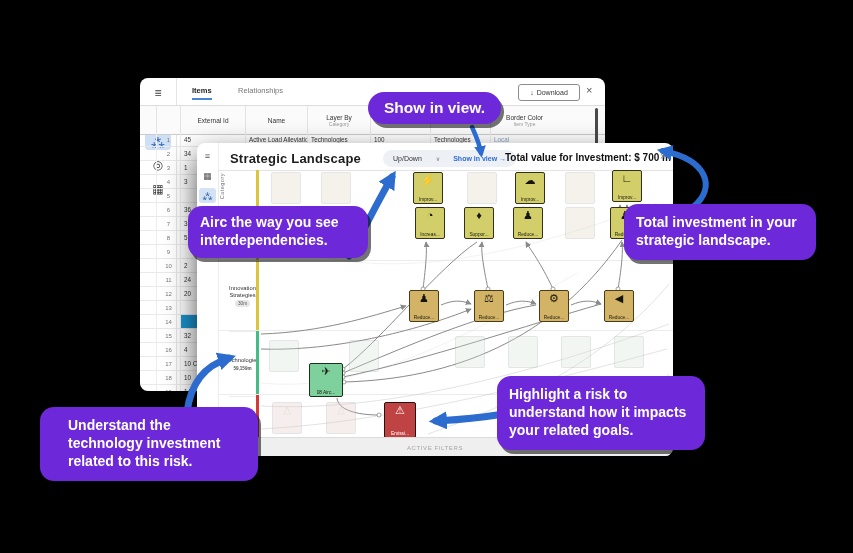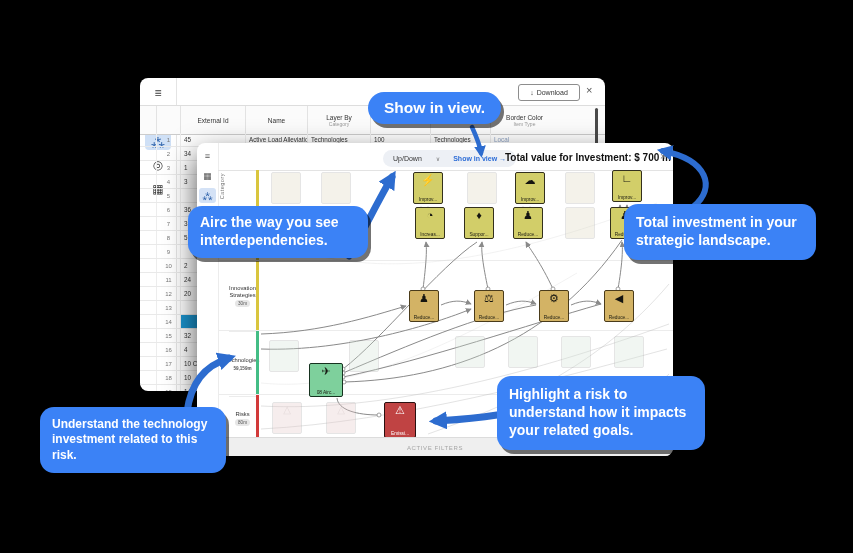--- a/index.html
+++ b/index.html
@@ -91,41 +91,45 @@
   .node.ghost.g-tech{background:#d3e3d6;}
   .node.ghost.g-risk{background:#e3c6c6;}
   .node.ghost .ic{color:rgba(120,80,80,.55);font-size:10px;}
 
   #ls-footer{left:0;top:294px;width:476px;height:19px;background:#efefef;border-top:1px solid #dcdcdc;
     display:flex;align-items:center;justify-content:center;}
   #ls-footer-label{font-size:6px;color:#a6a6a6;letter-spacing:.6px;}
   #ls-footer-chev{position:absolute;right:16px;font-size:7px;color:#8a8a8a;}
 
   
-  .callout{position:absolute;z-index:30;background:#3b82f6;color:#fff;font-weight:bold;
+  .callout{position:absolute;z-index:30;background:#6d28d9;color:#fff;font-weight:bold;
     border-radius:14px;line-height:1.28;box-shadow:3px 4px 0 rgba(0,0,0,.55);}
   #c-show{left:368px;top:92px;padding:6px 16px;font-size:15.5px;border-radius:17px;}
   #c-adapt{left:188px;top:206px;width:156px;padding:8px 12px;font-size:14px;}
   #c-total{left:624px;top:204px;width:168px;padding:10px 12px;font-size:14px;}
   #c-highlight{left:497px;top:376px;width:184px;padding:10px 12px;font-size:14px;}
-  #c-understand{left:40px;top:407px;width:162px;padding:10px 12px;font-size:12px;}
+  #c-understand{left:40px;top:407px;width:162px;padding:10px 28px;font-size:14px;}
 
   #arrow-layer{left:0;top:0;width:853px;height:553px;z-index:25;pointer-events:none;}
   .bluearrow{fill:none;stroke:#2d6ccf;stroke-linecap:round;}
 </style>
 </head>
 <body>
 
 <div class="abs" id="table-window">
   <div class="abs" id="tw-sidebar">
       <div class="sb-icon">≡</div>
       <div class="sb-icon">▦</div>
       <div class="sb-icon active">⁂</div>
       <div class="sb-icon">◎</div>
       <div class="sb-icon">▦</div>
+    </div>
+  <div class="abs" id="tw-tabs">
+      <div class="tab on" style="left: 16px;">Items</div>
+      <div class="tab" style="left: 62px;">Relationships</div>
     </div>
   <div class="abs" id="download-btn">
     <span>↓</span>
     <span>Download</span>
   </div>
   <div class="abs" id="tw-close">×</div>
   <div class="abs" id="tw-thead">
       <div class="th c0" style="padding: 0px;">
         <div class="t1"></div>
         <div class="t2"></div>
@@ -331,20 +335,21 @@
   <div class="abs" id="tw-scrollbar"></div>
 </div>
 
 <div class="abs" id="ls-window">
   <div class="abs" id="ls-sidebar">
       <div class="ls-sb-icon">≡</div>
       <div class="ls-sb-icon">▦</div>
       <div class="ls-sb-icon active">⁂</div>
       <div class="ls-sb-icon faint">◎</div>
     </div>
+  <div class="abs" id="ls-title">Strategic Landscape</div>
   <div class="abs" id="ls-pill">
     <span id="ls-dd-value">Up/Down</span>
     <span id="ls-dd-chev">∨</span>
     <span id="ls-link">Show in view</span>
     <span id="ls-link-arrow">→</span>
   </div>
   <div class="abs" id="ls-total">Total value for Investment: $ 700 m</div>
   <div class="abs" id="ls-close">×</div>
   <div class="abs" id="ls-headline"></div>
   <div class="abs" id="ls-axis">Category</div>

